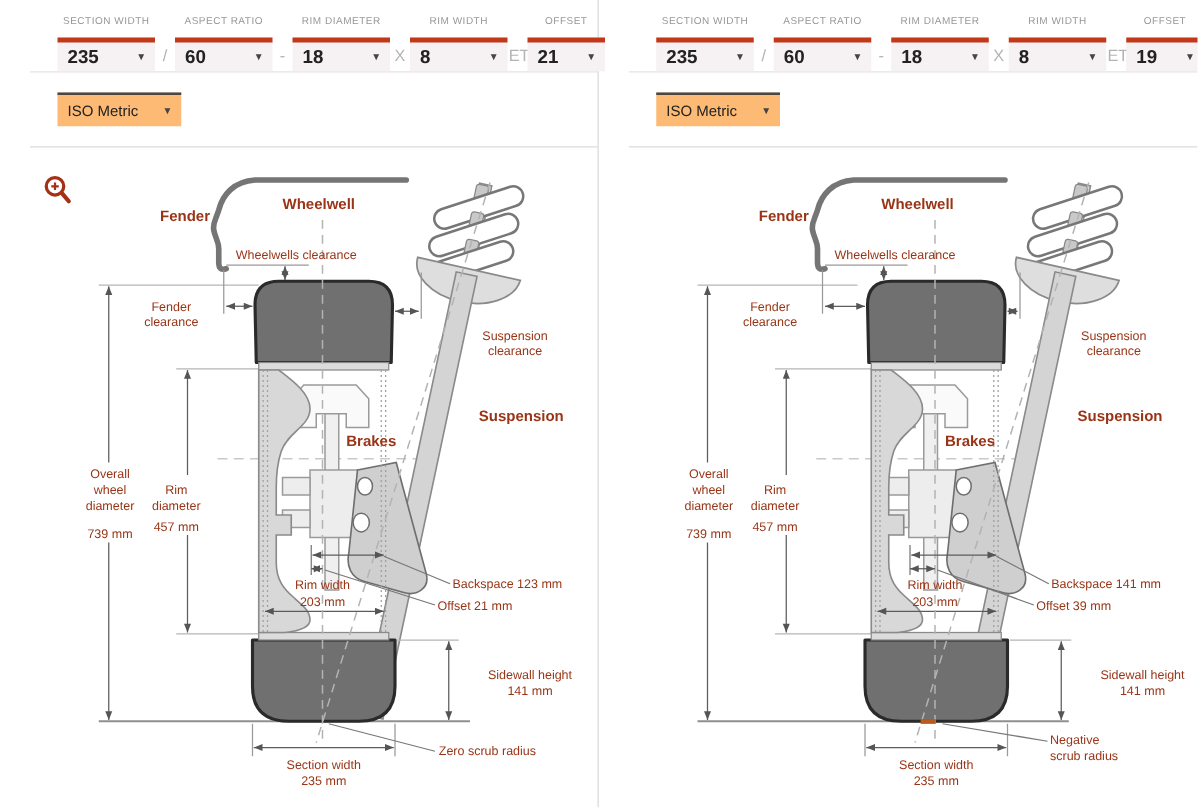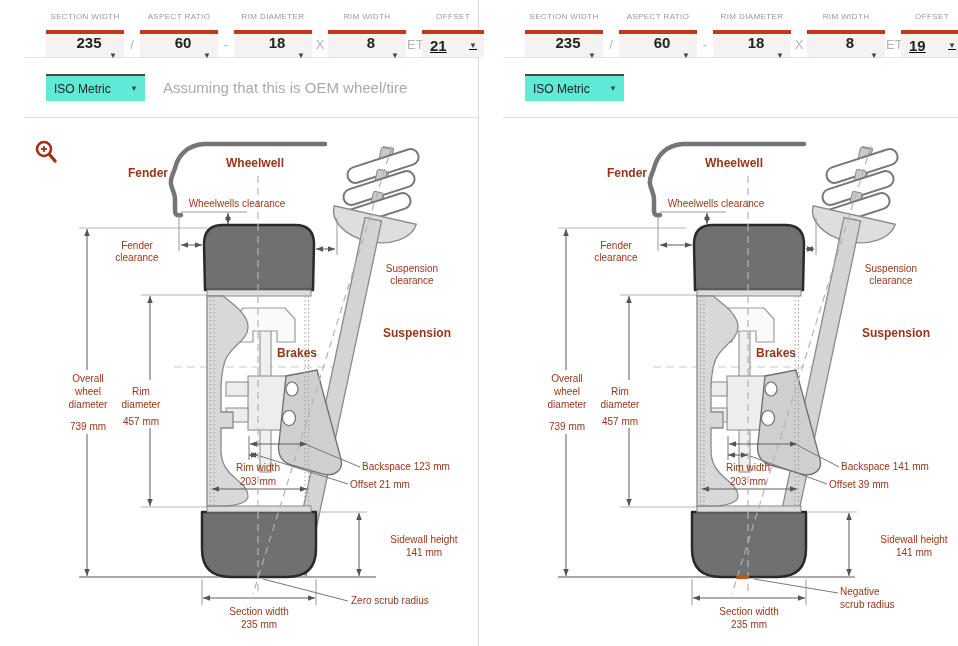--- a/index.html
+++ b/index.html
@@ -7,25 +7,25 @@
   .panel{width:479px;box-sizing:border-box;padding-left:24px;}
   .panel.left{border-right:1px solid #d9d9d9;}
   
   .selects-row{display:flex;align-items:flex-end;padding:9px 0 0 22px;height:48px;
                border-bottom:1px solid #e3e3e3;}
   .field{display:flex;flex-direction:column;align-items:stretch;}
   .field-label{font-size:8px;color:#979797;letter-spacing:.4px;text-align:center;margin-bottom:9px;white-space:nowrap;}
   .sel{height:23px;border-top:4px solid #c2391a;background:#f6f1f2;display:flex;align-items:center;cursor:pointer;}
   .sel .val{font-size:15px;font-weight:bold;color:#222;padding-left:8px;}
   .sel .caret{margin-left:auto;padding-right:7px;font-size:8px;color:#444;}
-  .w78{width:78px;flex-direction:column;} .w62{width:62px;text-decoration:underline;}
+  .w78{width:78px;} .w62{width:62px;}
   .sep{height:27px;line-height:29px;color:#b3b3b3;font-size:13px;text-align:center;min-width:14px;padding:0 1px;}
   
   .unit-row{display:flex;align-items:center;padding-left:22px;height:60px;border-bottom:1px solid #dcdcdc;box-sizing:border-box;}
-  .unit-sel{width:99px;height:25px;border-top:2px solid #474747;background:#5eead4;display:flex;align-items:center;cursor:pointer;}
+  .unit-sel{width:99px;height:25px;border-top:2px solid #474747;background:#fdba74;display:flex;align-items:center;cursor:pointer;}
   .unit-sel .uval{font-size:12px;color:#222;padding-left:8px;}
   .unit-sel .caret{margin-left:auto;padding-right:7px;font-size:8px;color:#444;}
   .hint{margin-left:18px;font-size:15px;color:#abababff;color:#ababab;}
   
   .diagram{position:relative;height:528px;}
   svg text{font-family:"Liberation Sans",sans-serif;fill:#993516;}
   text.n{font-size:10px;}
   text.b{font-size:12px;font-weight:bold;}
   .mid{text-anchor:middle;}
   line.dim,path.dim{stroke:#5c5c5c;stroke-width:1;}
@@ -186,21 +186,20 @@
           <span class="caret">▼</span>
         </div>
       </div>
     </div>
 
     <div class="unit-row">
       <div class="unit-sel">
         <span class="uval">ISO Metric</span>
         <span class="caret">▼</span>
       </div>
-      <div class="hint">Assuming that this is OEM wheel/tire</div>
     </div>
 
     <div class="diagram">
       <svg width="478" height="528" viewBox="0 0 478 528">
 
         <g stroke="#a63015" fill="none">
           <circle cx="20" cy="31" r="7" stroke-width="2.6"></circle>
           <line x1="25.5" y1="36.5" x2="31" y2="43" stroke-width="3.4" stroke-linecap="round"></line>
           <line x1="17" y1="31" x2="23" y2="31" stroke-width="1.8"></line>
           <line x1="20" y1="28" x2="20" y2="34" stroke-width="1.8"></line>

